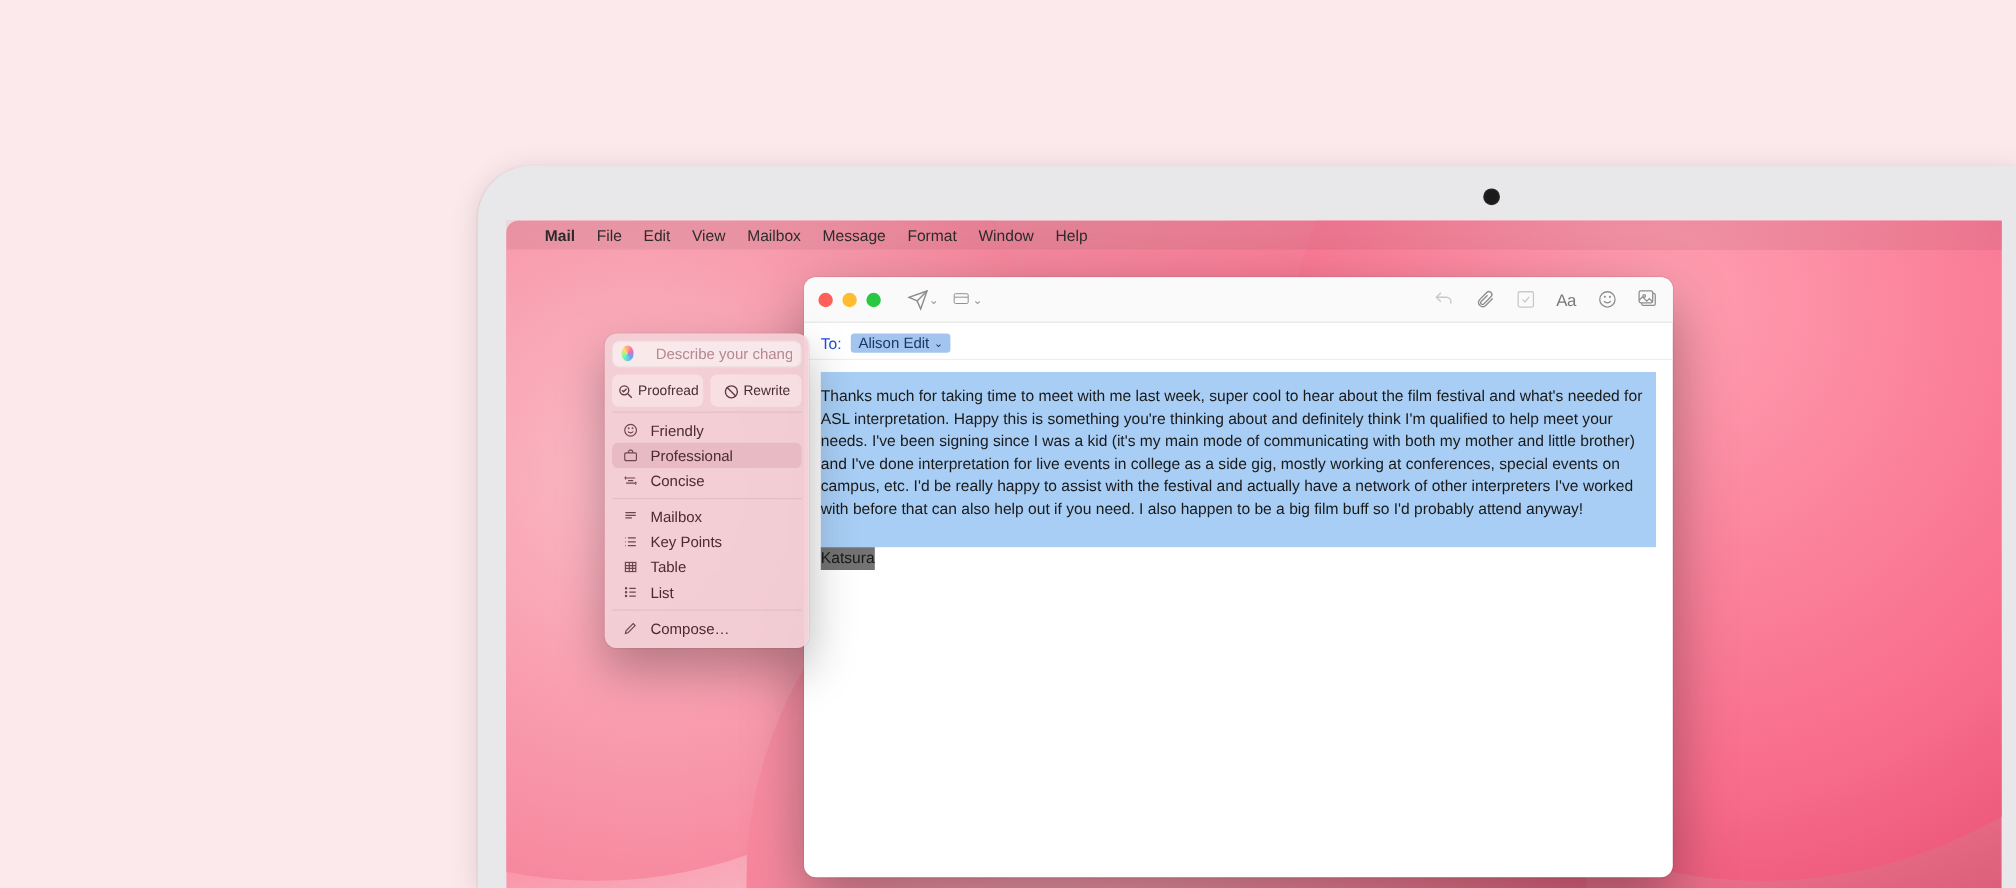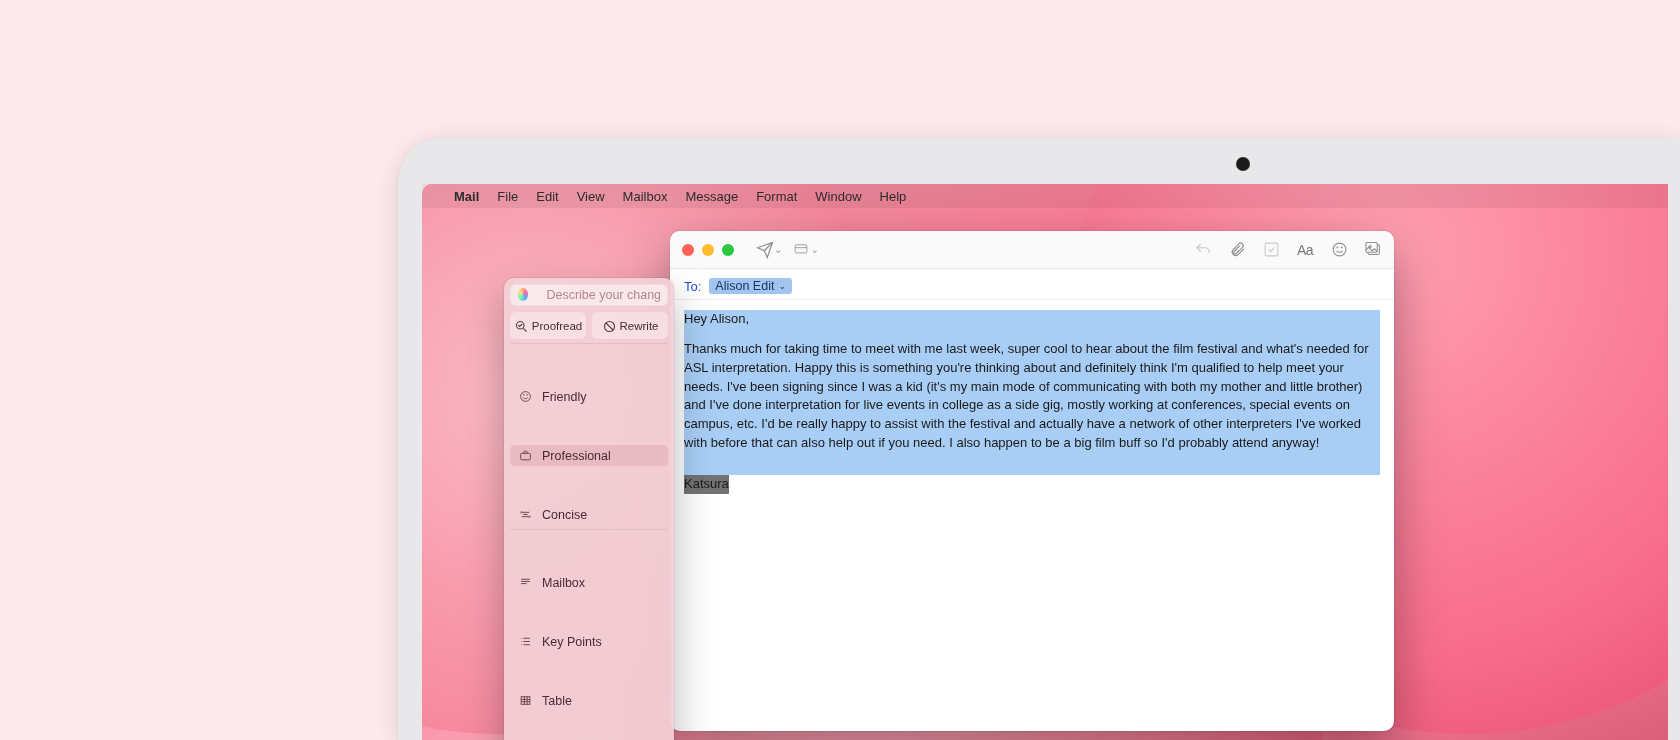--- a/index.html
+++ b/index.html
@@ -121,21 +121,21 @@
 .wpanel .search input::placeholder{color:#b58790;}
 .siri-icon{width:13px;height:13px;border-radius:50%;background:conic-gradient(from 45deg,#ff6b9d,#6b9dff,#6bffb0,#ffdc6b,#ff6b9d);}
 
 .btn-row { display:flex; gap:6px; margin-bottom:4px; }
 .wbtn { flex:1; background:rgba(255,255,255,0.35); border-radius:6px; display:flex; flex-direction:row; align-items:center; justify-content:center; padding:6px 0 5px; gap:2px; cursor:pointer; }
 .wbtn .ic { width:16px; height:16px; display:flex; align-items:center; justify-content:center; color:#5c3a40;}
 .wbtn .lbl { font-size:11.5px; color:#4a2b31; }
 
 .menu-section{ border-top:1px solid rgba(0,0,0,0.07); margin-top:4px; padding-top:4px;}
 .menu-section:first-of-type{border-top:none;margin-top:0;padding-top:2px;}
-.mitem { display:flex; align-items:center; gap:9px; padding:3px 8px; border-radius:5px; cursor:pointer;margin-top:38px;}
+.mitem { display:flex; align-items:center; gap:9px; padding:3px 8px; border-radius:5px; cursor:pointer;}
 .mitem.selected { background:rgba(231,184,193,0.9); }
 .mitem .mic { width:15px; height:15px; display:flex; align-items:center; justify-content:center; color:#6b474d;}
 .mitem .mlabel { font-size:12.5px; }
 
 svg { display:block; }
 </style>
 </head>
 <body>
 
 <div class="device-frame">
@@ -228,21 +228,20 @@
           <span class="field-label">To:</span>
           <span class="recipient-chip">
             <span>Alison Edit</span>
             <span class="chev">⌄</span>
           </span>
         </div>
       </div>
 
       <div class="body-area">
         <div class="selwrap">
-          <p>Hey Alison,</p>
           <div style="height:11px"></div>
           <p>Thanks much for taking time to meet with me last week, super cool to hear about the film festival and what's needed for ASL interpretation. Happy this is something you're thinking about and definitely think I'm qualified to help meet your needs. I've been signing since I was a kid (it's my main mode of communicating with both my mother and little brother) and I've done interpretation for  live events in college as a side gig, mostly working at conferences, special events on campus, etc. I'd be really happy to assist with the festival and actually have a network of other interpreters I've worked with before that can also help out if you need. I also happen to be a big film buff so I'd probably attend anyway!</p>
           <div style="height:11px"></div>
           <div style="height:11px"></div>
         </div>
         <span class="signature">Katsura</span>
       </div>
     </div>
 
     <div class="wpanel">

